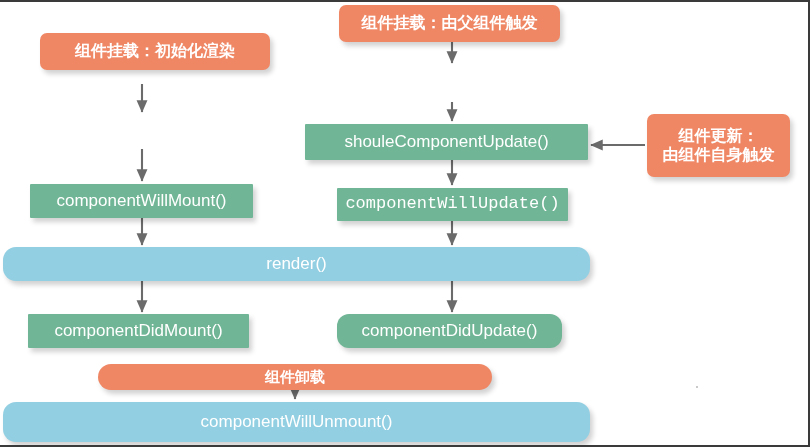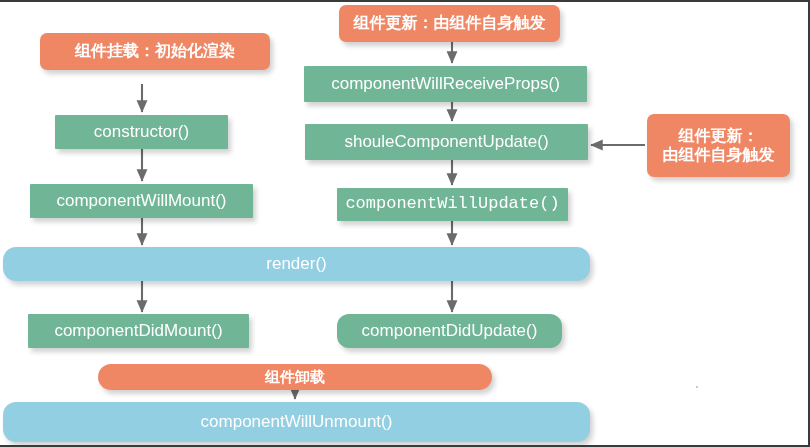--- a/index.html
+++ b/index.html
@@ -101,35 +101,29 @@
         <line x1="645" y1="143" x2="591" y2="143"></line>
 
         <line x1="295" y1="387" x2="295" y2="397"></line>
       </g>
     </svg>
 
     <div class="node orange" style="left:40px; top:31px; width:230px; height:37px;">
       <span>组件挂载：初始化渲染</span>
     </div>
 
-    <div class="node green" style="left:55px; top:113px; width:173px; height:34px;">
-      <span>constructor()</span>
-    </div>
 
     <div class="node green" style="left:30px; top:182px; width:223px; height:34px;justify-content:center;">
       <span>componentWillMount()</span>
     </div>
 
     <div class="node orange" style="left:339px; top:3px; width:221px; height:37px;">
-      <span>组件更新：由组件自身触发</span>
+      <span>组件挂载：由父组件触发</span>
     </div>
 
-    <div class="node green" style="left:304px; top:64px; width:283px; height:36px;">
-      <span>componentWillReceiveProps()</span>
-    </div>
 
     <div class="node green" style="left:305px; top:122px; width:283px; height:36px;">
       <span>shouleComponentUpdate()</span>
     </div>
 
     <div class="node orange" style="left:647px; top:112px; width:143px; height:63px;">
       <span>组件更新：
 由组件自身触发</span>
     </div>
 

